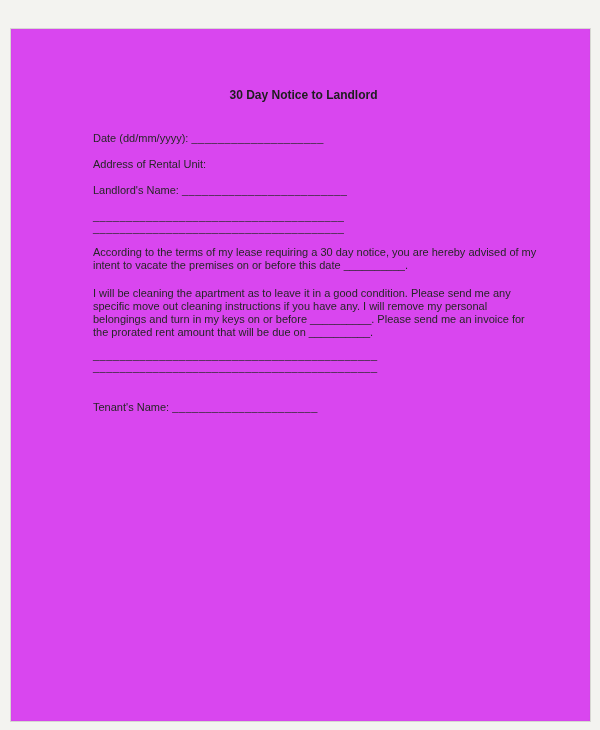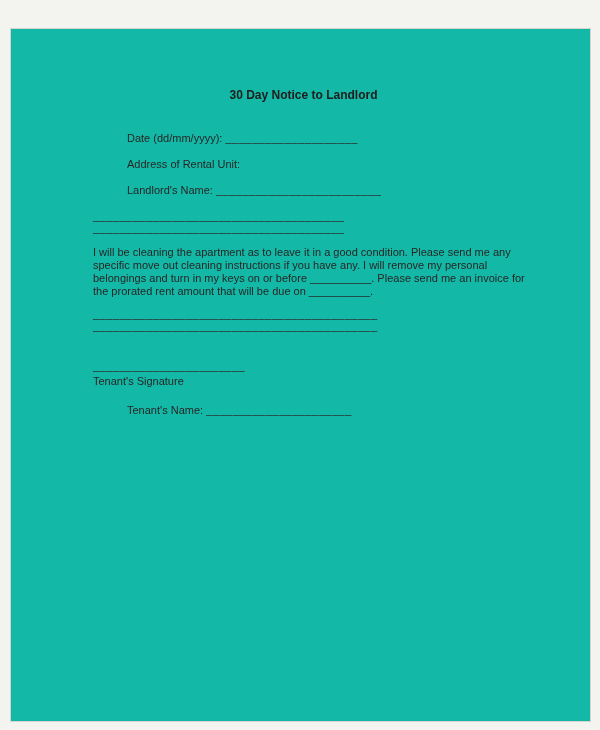--- a/index.html
+++ b/index.html
@@ -10,42 +10,41 @@
     font-family: "Liberation Sans", "DejaVu Sans", sans-serif;
     position: relative;
     overflow: hidden;
   }
   .scan-page {
     position: absolute;
     top: 28px;
     left: 10px;
     right: 9px;
     bottom: 8px;
-    background: #14b8a6;
+    background: #d946ef;
     border: 1px solid #d6d6d1;
     box-shadow: 0 0 2px rgba(0,0,0,0.06) inset;
   }
   .doc-content {
     padding: 60px 50px 0 82px;
     color: #262626;
     font-size: 11px;
     line-height: 13px;
   }
   .doc-title {
     text-align: center;
     font-weight: bold;
     font-size: 12px;
     color: #1d1d1d;
     margin-bottom: 30px;
     margin-left: -26px; 
   }
   .field-row {
     margin-bottom: 13px;
     white-space: nowrap;
-    margin-left: 34px;
   }
   .blank {
     letter-spacing: 0.5px;
     color: #2c2c2c;
   }
   .address-lines {
     margin-top: 3px;
     margin-bottom: 12px;
   }
   .address-lines .blank-line,
@@ -97,34 +96,31 @@
     <div class="field-row">
       <span>Landlord's Name:</span>
       <span class="blank">_________________________</span>
     </div>
 
     <div class="address-lines">
       <div class="blank-line blank">______________________________________</div>
       <div class="blank-line blank">______________________________________</div>
     </div>
 
+    <p class="para">According to the terms of my lease requiring a 30 day notice, you are hereby advised of my intent to vacate the premises on or before this date __________.</p>
 
     <p class="para">I will be cleaning the apartment as to leave it in a good condition. Please send me any specific move out cleaning instructions if you have any. I will remove my personal belongings and turn in my keys on or before __________. Please send me an invoice for the prorated rent amount that will be due on __________.</p>
 
 
     <div class="deposit-lines">
       <div class="blank-line blank">___________________________________________</div>
       <div class="blank-line blank">___________________________________________</div>
     </div>
 
 
-    <div class="signature-block">
-      <div class="signature-line blank">_______________________</div>
-      <div class="signature-label">Tenant's Signature</div>
-    </div>
 
     <div class="field-row">
       <span>Tenant's Name:</span>
       <span class="blank">______________________</span>
     </div>
 
   </div>
 </div>
 
 </body></html>

